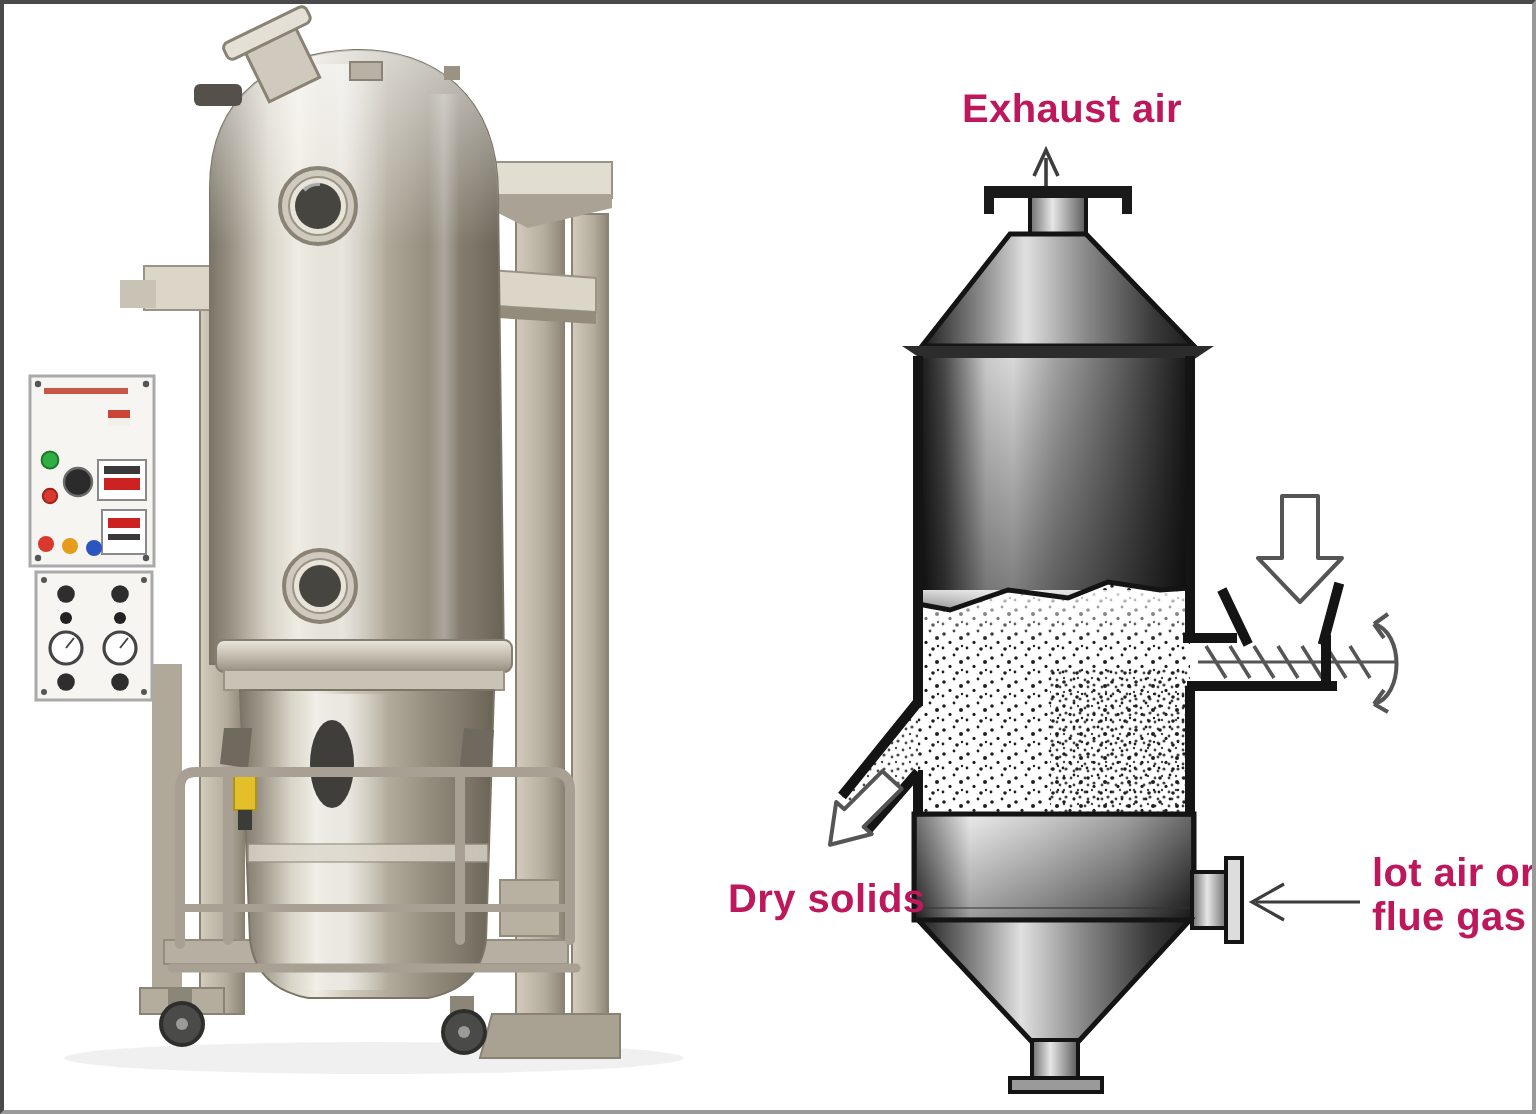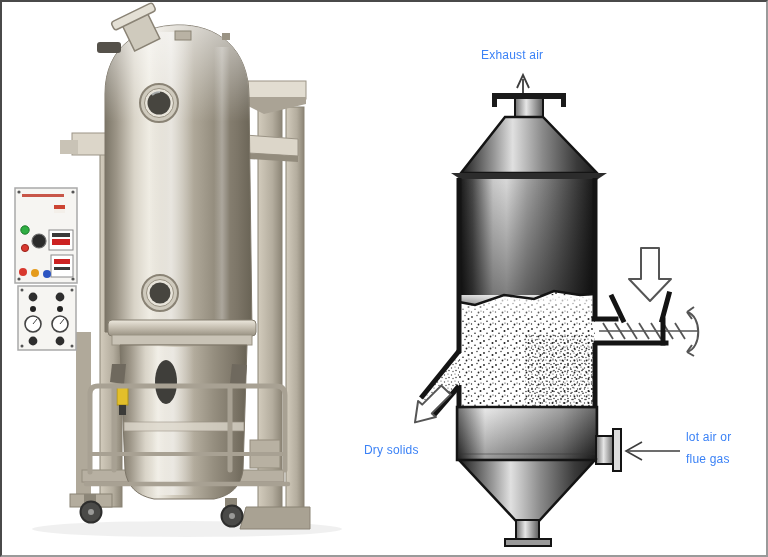--- a/index.html
+++ b/index.html
@@ -5,21 +5,21 @@
   html,body{margin:0;padding:0;background:#fff;}
   .stage{
     position:relative;width:768px;height:557px;background:#fff;
     box-sizing:border-box;overflow:hidden;
     border-top:2px solid #4a4a4a;border-left:2px solid #4a4a4a;
     border-right:2px solid #9a9a9a;border-bottom:2px solid #9a9a9a;
     font-family:"Liberation Sans", sans-serif;
   }
   .stage svg{position:absolute;left:0;top:0;}
   .diag-label{
-    position:absolute;color:#3b82f6;font-size:12px;font-weight:400;
+    position:absolute;color:#be185d;font-size:20px;font-weight:700;
     letter-spacing:.2px;white-space:nowrap;line-height:22px;
   }
   #lbl-exhaust{left:479px;top:42px;}
   #lbl-wet{left:605px;top:212px;}
   #lbl-dry{left:362px;top:437px;}
   #lbl-inlet{left:684px;top:424px;}
 </style>
 </head>
 <body>
 

